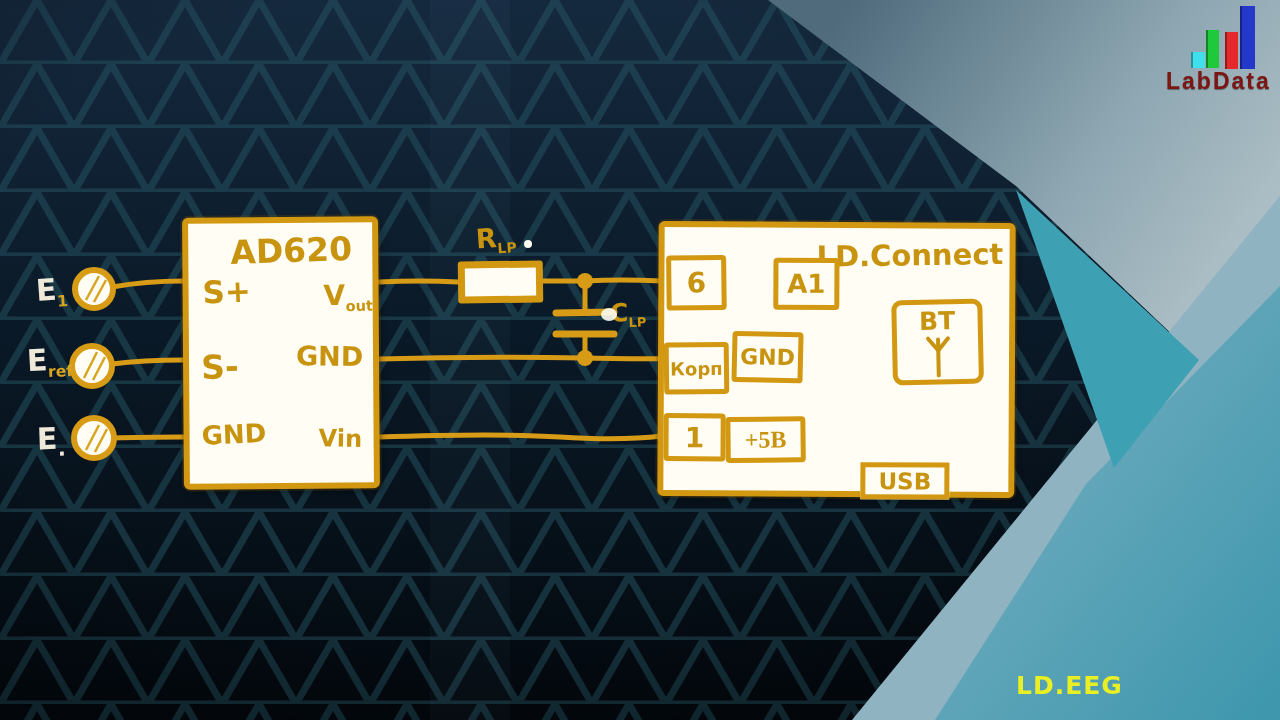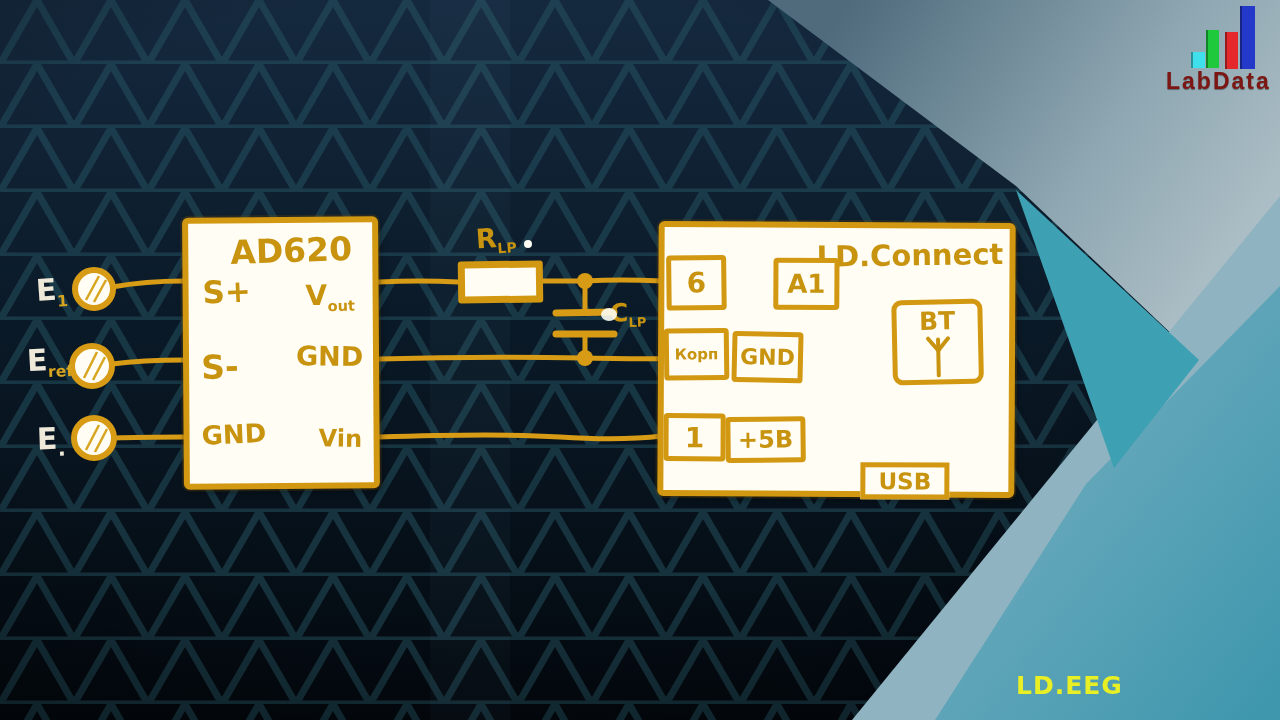--- a/index.html
+++ b/index.html
@@ -44,41 +44,41 @@
   .chip{
     background:#fffdf4;
     border:6px solid #d29812;border-radius:6px;
     box-shadow:0 0 0 2px rgba(120,85,10,.25), 2px 3px 6px rgba(0,0,0,.35);
     box-sizing:border-box;
   }
   .amp-box{left:183px;top:217px;width:196px;height:272px;transform:rotate(-.4deg);}
   .amp-title{left:42px;top:8px;font-size:33px;font-weight:600;transform:rotate(-1.5deg);}
   .pin{position:absolute;font-weight:600;}
   .amp-splus {left:14px;top:50px;font-size:31px;transform:rotate(-2deg);}
-  .amp-vout  {right:18px;top:56px;font-size:28px;transform:rotate(-1deg);}
+  .amp-vout  {right:0;top:56px;font-size:28px;transform:rotate(-1deg);}
   .amp-sminus{left:12px;top:124px;font-size:33px;transform:rotate(-1deg);}
   .amp-gndr  {right:10px;top:118px;font-size:27px;transform:rotate(1deg);}
   .amp-gndl  {left:12px;top:196px;font-size:26px;transform:rotate(-2deg);}
   .amp-vin   {right:12px;top:202px;font-size:24px;transform:rotate(1deg);}
   sub.hsub{font-size:.52em;font-weight:600;}
 
   .module-box{left:658px;top:222px;width:357px;height:275px;transform:rotate(.3deg);}
   .module-title{right:6px;top:10px;font-size:29px;font-weight:600;transform:rotate(-1.2deg);}
   .pinbox{
     position:absolute;box-sizing:border-box;
     background:#fffdf4;border:5px solid #d29812;border-radius:4px;
     display:flex;align-items:center;justify-content:center;
     font-weight:600;color:#c8930f;
   }
   .pb-r1p{left:2px;  top:28px; width:60px;height:55px;font-size:28px;transform:rotate(-1deg);}
   .pb-r1s{left:64px; top:30px; width:66px;height:52px;font-size:26px;margin-left:45px;}
-  .pb-r2p{left:0px;  top:101px;width:65px;height:52px;font-size:15px;transform:rotate(-1deg);text-align:center;}
+  .pb-r2p{left:0px;  top:115px;width:65px;height:52px;font-size:18px;transform:rotate(-1deg);text-align:center;}
   .pb-r2s{left:68px; top:104px;width:71px;height:51px;font-size:22px;transform:rotate(1deg);}
   .pb-r3p{left:0px;  top:186px;width:62px;height:48px;font-size:28px;}
-  .pb-r3s{left:62px; top:189px;width:80px;height:46px;font-size:24px;transform:rotate(-1deg);}
+  .pb-r3s{left:62px; top:189px;width:80px;height:46px;font-size:24px;transform:rotate(-1deg);font-family:Liberation Serif, serif;}
   .bt-box{
     left:228px;top:71px;width:91px;height:85px;
     flex-direction:column;justify-content:flex-start;padding-top:2px;
     border-radius:10px;font-size:25px;transform:rotate(-1.5deg);
   }
   .usb-box{left:197px;top:234px;width:89px;height:37px;font-size:23px;border-radius:0;}
 
   .resistor{
     left:458px;top:261px;width:85px;height:42px;
     background:#fffdf4;border:7px solid #d29812;border-radius:3px;

